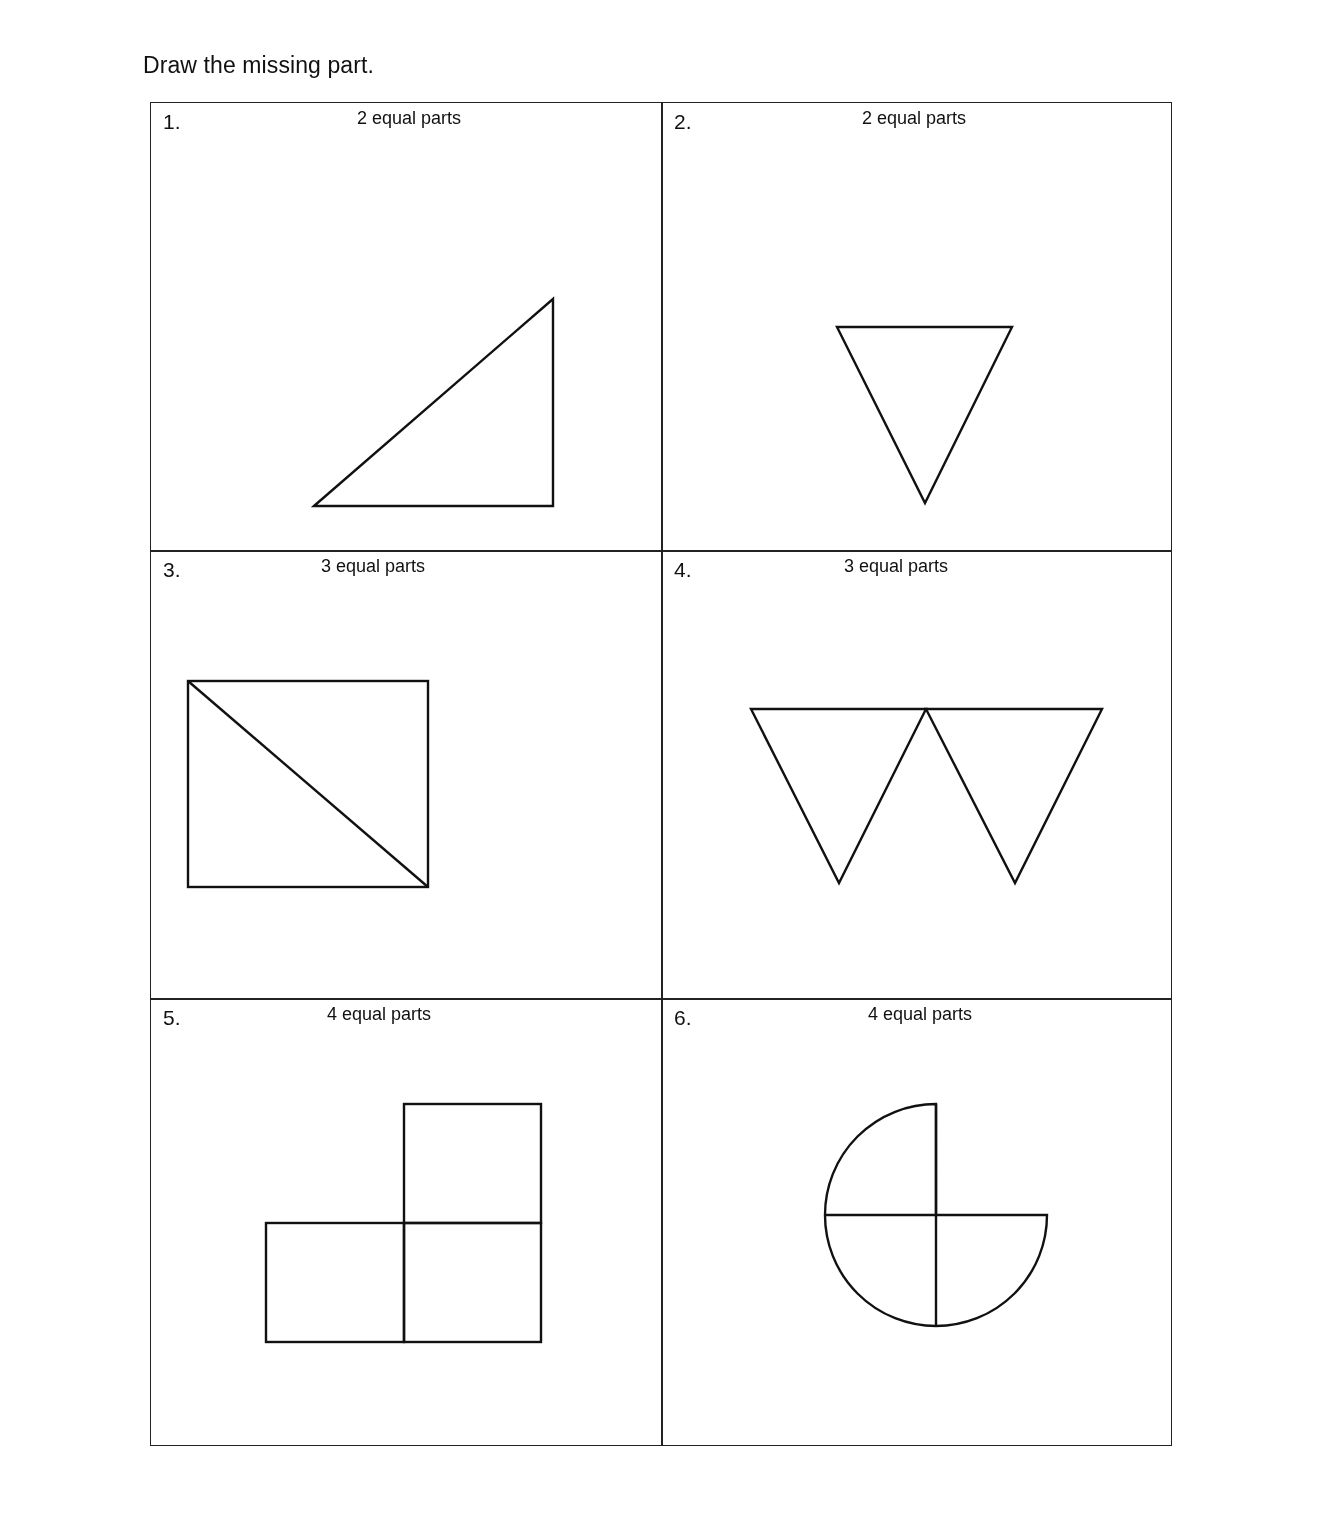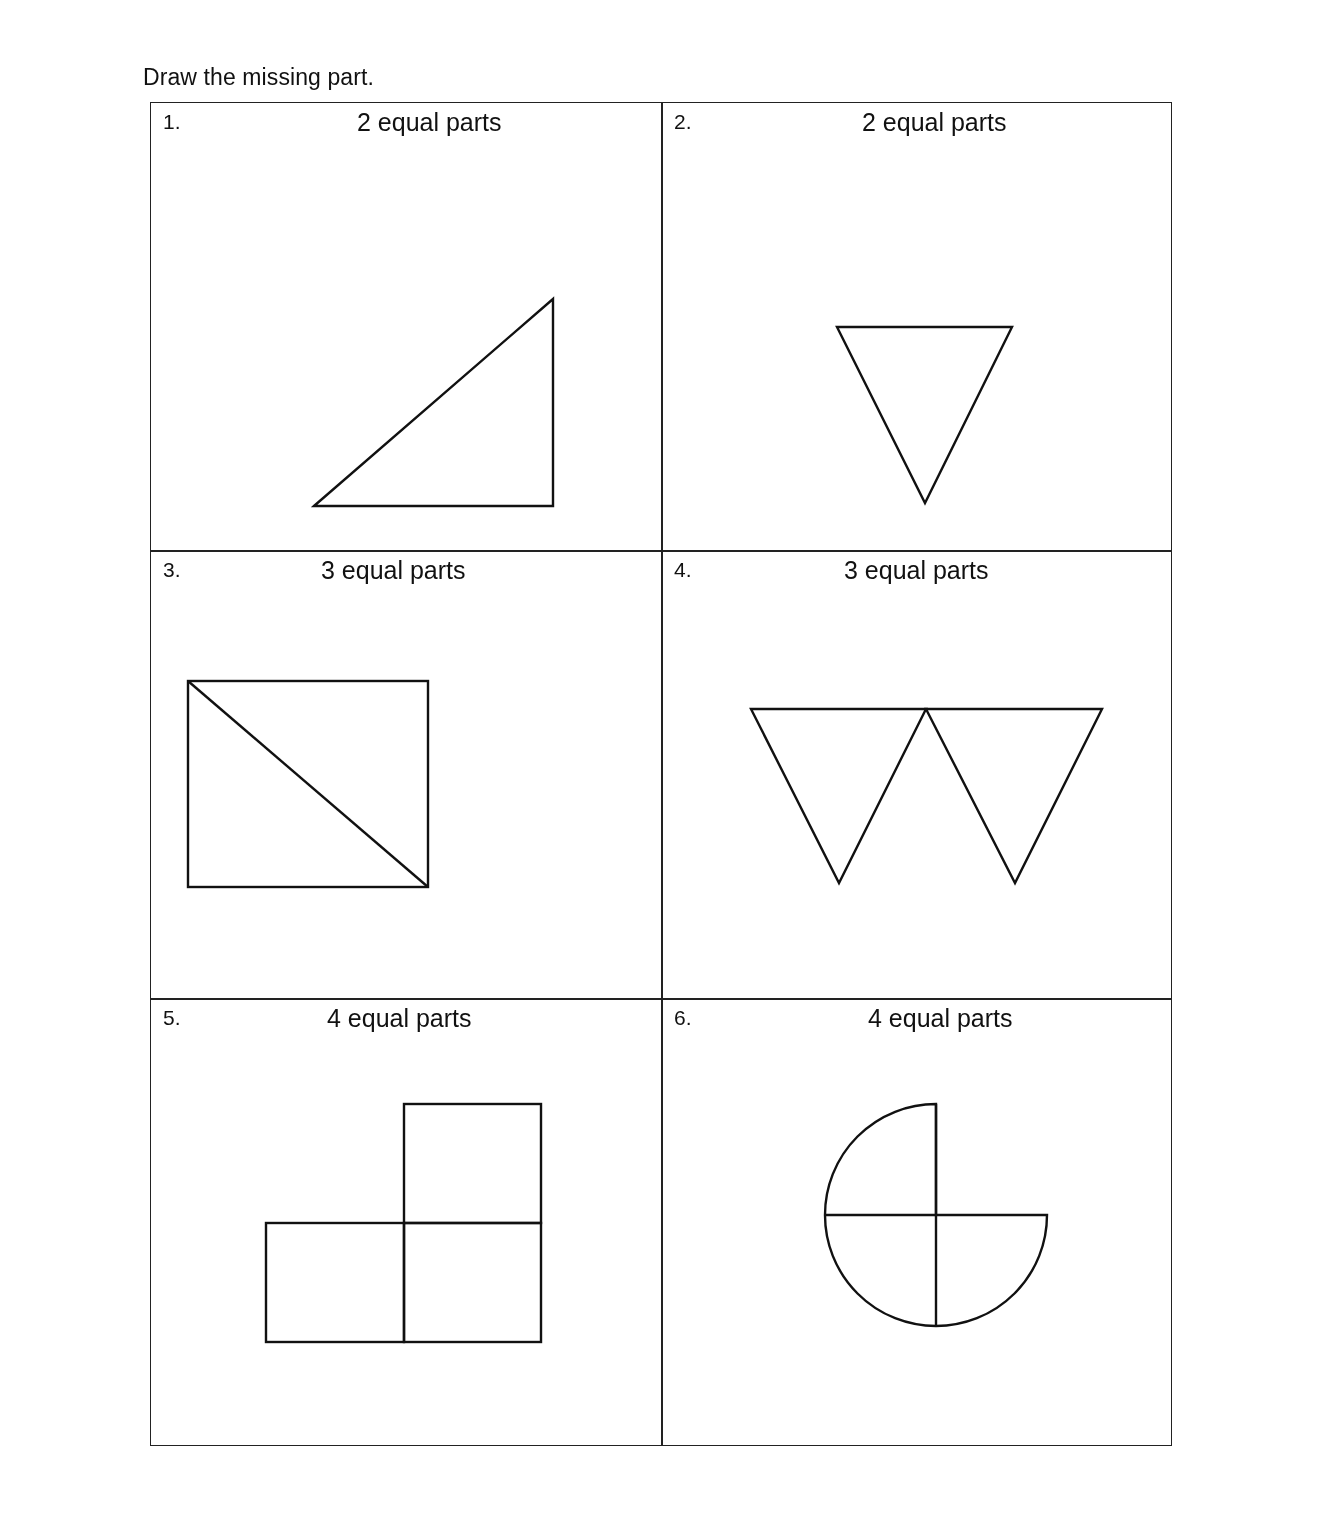--- a/index.html
+++ b/index.html
@@ -1,24 +1,24 @@
 <!DOCTYPE html>
 <html><head>
 <meta charset="utf-8">
 <style>
   html, body { margin: 0; padding: 0; background: #ffffff; }
   body { width: 1319px; height: 1536px; position: relative; overflow: hidden;
          font-family: "Liberation Sans", "DejaVu Sans", sans-serif; color: #111; }
-  .instruction { position: absolute; left: 143px; top: 64px; font-size: 23px; letter-spacing: 0.1px; }
+  .instruction { position: absolute; left: 143px; top: 52px; font-size: 23px; letter-spacing: 0.1px; }
   .grid { position: absolute; left: 150px; top: 102px; width: 1022px; height: 1344px;
           border: 1.5px solid #222; box-sizing: border-box; }
   .vline { position: absolute; left: 661px; top: 102px; width: 1.5px; height: 1344px; background: #222; }
   .hline { position: absolute; left: 150px; width: 1022px; height: 1.5px; background: #222; }
   .num { position: absolute; font-size: 21px; }
-  .label { position: absolute; font-size: 25px; white-space: nowrap; }
+  .label { position: absolute; font-size: 18px; white-space: nowrap; }
   svg.shapes { position: absolute; left: 0; top: 0; }
 </style>
 </head>
 <body>
 
 <div class="instruction">Draw the missing part.</div>
 
 <div class="grid"></div>
 <div class="vline"></div>
 <div class="hline" style="top:550px"></div>

